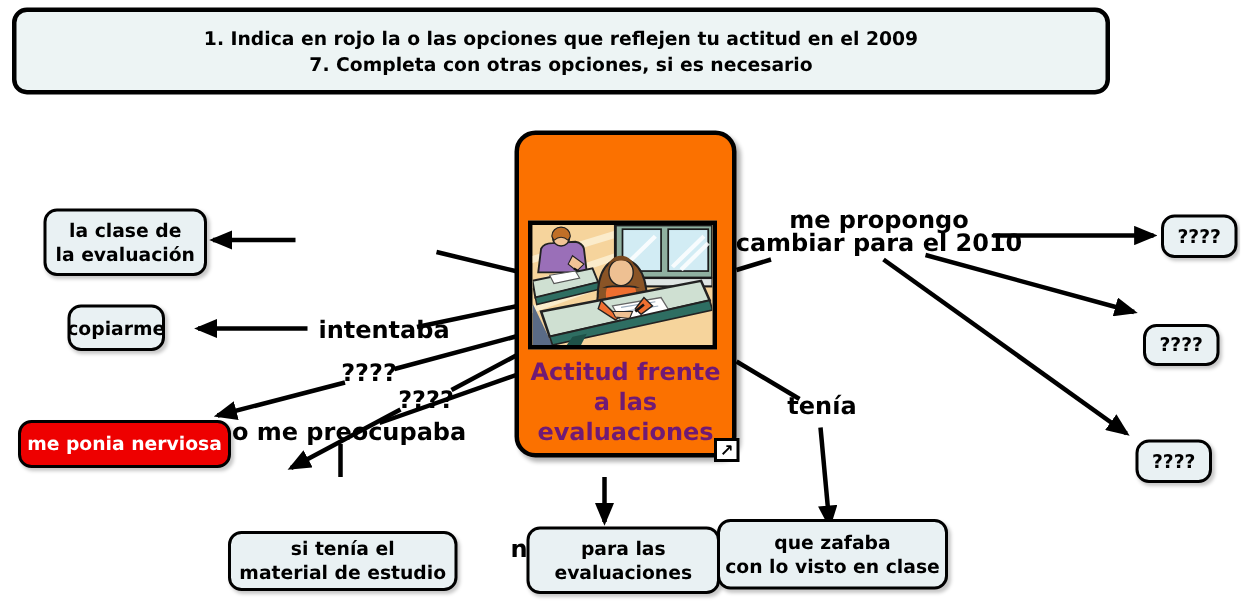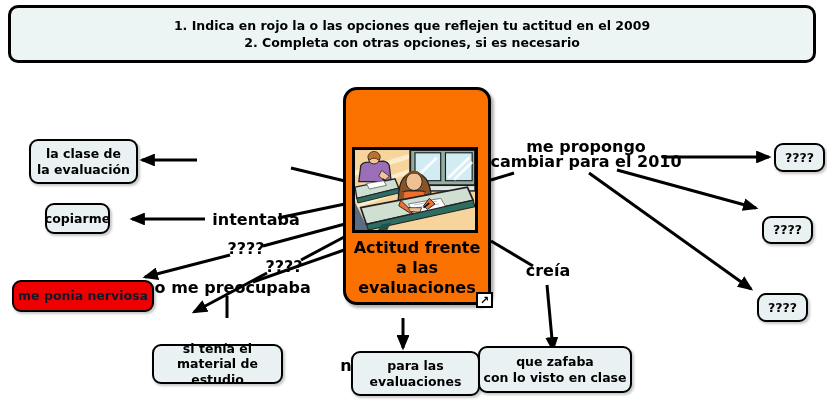--- a/index.html
+++ b/index.html
@@ -1,59 +1,59 @@
 <!DOCTYPE html>
 <html><head>
 <meta charset="utf-8">
 <style>
   html,body{margin:0;padding:0;background:#fff;}
   .canvas{position:relative;width:827px;height:406px;background:#ffffff;overflow:hidden;
           font-family:"DejaVu Sans","Liberation Sans",sans-serif;font-weight:bold;color:#000;}
 
   
-  .header{position:absolute;left:8px;top:5px;width:808px;height:58px;box-sizing:border-box;
+  .header{position:absolute;left:8px;top:5px;width:732px;height:58px;box-sizing:border-box;
           background:#edf4f4;border:3px solid #000;border-radius:10px;z-index:4;
           display:flex;flex-direction:column;align-items:center;justify-content:center;
           font-size:12.5px;line-height:17px;text-align:center;}
 
   
   .box{position:absolute;box-sizing:border-box;background:#e9f1f3;border:2.5px solid #000;
        border-radius:9px;display:flex;align-items:center;justify-content:center;text-align:center;
        font-size:12.5px;line-height:1.25;white-space:pre-wrap;z-index:4;
        box-shadow:1.5px 2px 2.5px rgba(0,0,0,.22);}
-  .box.red{background:#ee0000;color:#0f172a;}
+  .box.red{background:#ee0000;color:#ffffff;}
 
   
   .lbl{position:absolute;transform:translateX(-50%);text-align:center;font-size:16px;
        line-height:15px;z-index:2;white-space:pre-line;}
 
   
   .central{position:absolute;left:343px;top:87px;width:148px;height:218px;box-sizing:border-box;
            background:#fb7100;border:3px solid #000;border-radius:14px;z-index:5;
            box-shadow:2.5px 3px 3px rgba(0,0,0,.3);}
   .central .img{position:absolute;left:6px;top:57px;width:126px;height:86px;box-sizing:border-box;
                 border:3px solid #000;background:#f6d49c;overflow:hidden;}
   .central .img svg{display:block;width:100%;height:100%;}
   .central .title{position:absolute;left:0;right:0;top:148px;text-align:center;font-size:16px;
-                  line-height:20px;color:#000000;white-space:pre-line;}
+                  line-height:20px;color:#701a75;white-space:pre-line;}
   .expand{position:absolute;left:476px;top:292px;width:17px;height:16px;box-sizing:border-box;
           background:#fff;border:2px solid #000;z-index:6;display:flex;align-items:center;
           justify-content:center;font-size:11px;line-height:1;color:#000;cursor:pointer;}
 
   .wires{position:absolute;left:0;top:0;z-index:3;pointer-events:none;}
   .wires line{stroke:#000;stroke-width:3;}
 </style>
 </head>
 <body>
 
 <div class="canvas">
 
   <div class="header">
     <div>1. Indica en rojo la o las opciones que reflejen tu actitud en el 2009</div>
-    <div>2. Completa con otras opciones, si es necesario</div>
+    <div>7. Completa con otras opciones, si es necesario</div>
   </div>
 
   <svg class="wires" width="827" height="406" viewBox="0 0 827 406">
     <defs>
       <marker id="ah" viewBox="0 0 6 5" refX="5" refY="2.5" markerWidth="5.2" markerHeight="4.3" orient="auto" markerUnits="strokeWidth">
         <path d="M0,0 L6,2.5 L0,5 Z" fill="#000"></path>
       </marker>
     </defs>
     <g>
       <line x1="345" y1="181" x2="291" y2="168"></line>
@@ -90,27 +90,27 @@
     </g>
   </svg>
 
   <div class="lbl" style="left:256px;top:212px;">intentaba</div>
   <div class="lbl" style="left:246px;top:241px;">????</div>
   <div class="lbl" style="left:284px;top:259px;">????</div>
   <div class="lbl" style="left:227px;top:280px;">no me preocupaba</div>
   <div class="lbl" style="left:399px;top:310px;z-index:1;margin-top:48px;">no estudiaba</div>
   <div class="lbl" style="left:586px;top:139px;">me propongo
 cambiar para el 2010</div>
-  <div class="lbl" style="left:548px;top:263px;">creía</div>
+  <div class="lbl" style="left:548px;top:263px;">tenía</div>
 
   <div class="box" style="left:29px;top:139px;width:109px;height:45px;">la clase de
 la evaluación</div>
   <div class="box" style="left:45px;top:203px;width:65px;height:31px;">copiarme</div>
   <div class="box red" style="left:12px;top:280px;width:142px;height:32px;">me ponia nerviosa</div>
-  <div class="box" style="left:152px;top:344px;width:131px;height:40px;">si tenía el
+  <div class="box" style="left:152px;top:354px;width:153px;height:40px;">si tenía el
 material de estudio</div>
   <div class="box" style="left:351px;top:351px;width:129px;height:45px;">para las
 evaluaciones</div>
   <div class="box" style="left:478px;top:346px;width:154px;height:47px;">que zafaba
 con lo visto en clase</div>
   <div class="box" style="left:774px;top:143px;width:51px;height:29px;">????</div>
   <div class="box" style="left:762px;top:216px;width:51px;height:28px;">????</div>
   <div class="box" style="left:757px;top:293px;width:51px;height:29px;">????</div>
 
   <div class="central">

